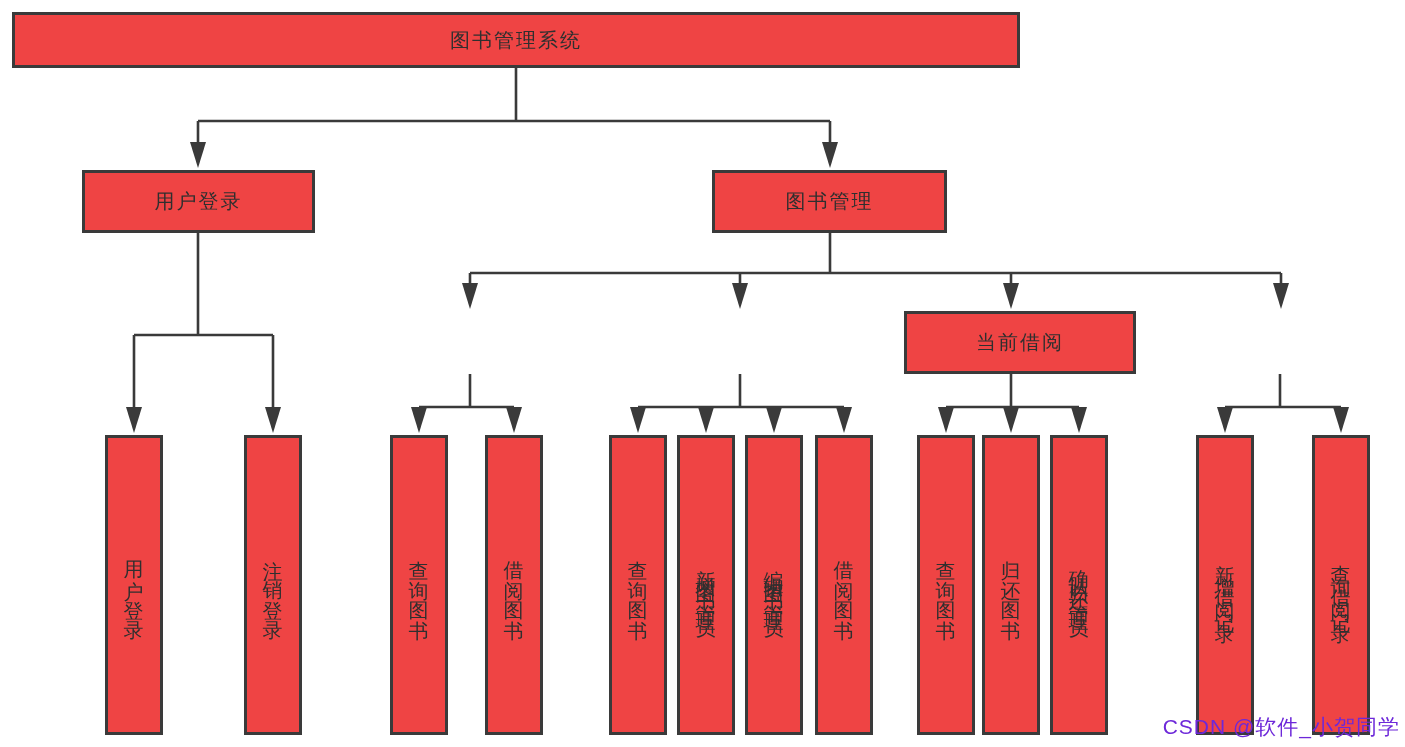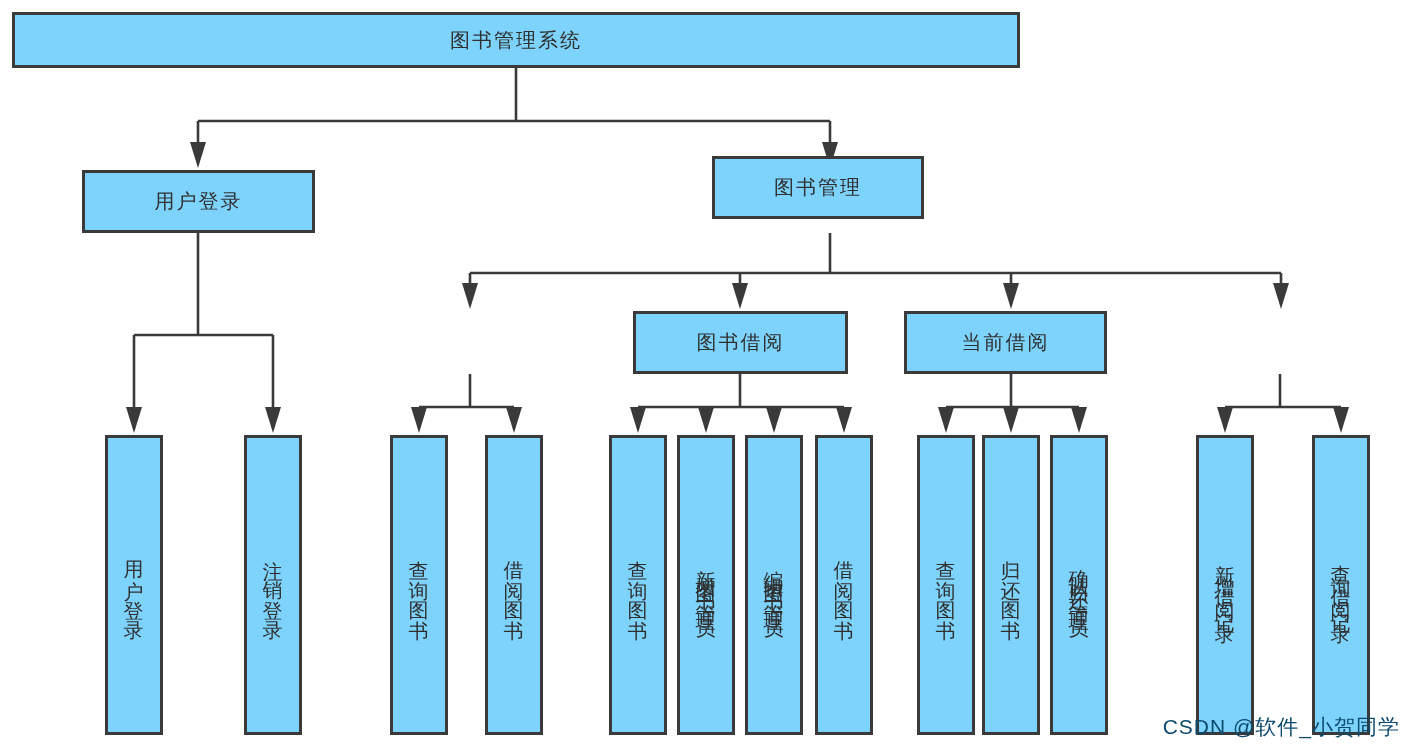--- a/index.html
+++ b/index.html
@@ -3,36 +3,36 @@
 <meta charset="utf-8">
 <style>
   html,body{margin:0;padding:0;background:#ffffff;}
   .canvas{
     position:relative;width:1405px;height:747px;background:#ffffff;overflow:hidden;
     font-family:"Liberation Sans",sans-serif;color:#2f2f2f;
   }
   .wires{position:absolute;left:0;top:0;z-index:0;}
   .wires .shaft{stroke:#3a3a3a;stroke-width:2.6;fill:none;}
   .node{
-    position:absolute;box-sizing:border-box;background:#7dd3fc;
+    position:absolute;box-sizing:border-box;background:#ef4444;
     border:3px solid #3a3a3a;z-index:1;
     display:flex;align-items:center;justify-content:center;
   }
   .hbox{font-size:20px;letter-spacing:2px;white-space:nowrap;}
   .vbox{
     width:58px;height:300px;font-size:20px;
     writing-mode:vertical-rl;text-orientation:mixed;
     line-height:1;
   }
   .sp-wide{letter-spacing:20px;}
   .sp-mid{letter-spacing:12px;}
   .sp-tight{letter-spacing:7px;}
   .watermark{
     position:absolute;right:5px;top:713px;z-index:2;
-    font-size:21px;color:#0c4a6e;letter-spacing:1px;white-space:nowrap;
+    font-size:21px;color:#6d28d9;letter-spacing:1px;white-space:nowrap;
   }
 </style>
 </head>
 <body>
 
 <div class="canvas">
 
   <svg class="wires" width="1405" height="747" viewBox="0 0 1405 747" aria-hidden="true">
     <defs>
       <polygon id="ah" points="-8,-26 8,-26 0,0" fill="#3a3a3a"></polygon>
@@ -62,24 +62,23 @@
     <use href="#ah" x="946" y="433"></use>
     <use href="#ah" x="1011" y="433"></use>
     <use href="#ah" x="1079" y="433"></use>
     <use href="#ah" x="1225" y="433"></use>
     <use href="#ah" x="1341" y="433"></use>
   </svg>
 
   <div class="node hbox" style="left:12px;top:12px;width:1008px;height:56px">图书管理系统</div>
 
   <div class="node hbox" style="left:82px;top:170px;width:233px;height:63px">用户登录</div>
-  <div class="node hbox" style="left:712px;top:156px;width:212px;height:63px">图书管理</div>
+  <div class="node hbox" style="left:712px;top:170px;width:235px;height:63px">图书管理</div>
 
-  <div class="node hbox" style="left:633px;top:311px;width:215px;height:63px">图书借阅</div>
-  <div class="node hbox" style="left:904px;top:311px;width:203px;height:63px">当前借阅</div>
+  <div class="node hbox" style="left:904px;top:311px;width:232px;height:63px">当前借阅</div>
 
   <div class="node vbox sp-wide" style="left:105px;top:435px">用户登录</div>
   <div class="node vbox sp-wide" style="left:244px;top:435px">注销登录</div>
 
   <div class="node vbox sp-wide" style="left:390px;top:435px">查询图书</div>
   <div class="node vbox sp-wide" style="left:485px;top:435px">借阅图书</div>
 
   <div class="node vbox sp-wide" style="left:609px;top:435px">查询图书</div>
   <div class="node vbox sp-tight" style="left:677px;top:435px">新增图书（管理员）</div>
   <div class="node vbox sp-tight" style="left:745px;top:435px">编辑图书（管理员）</div>

